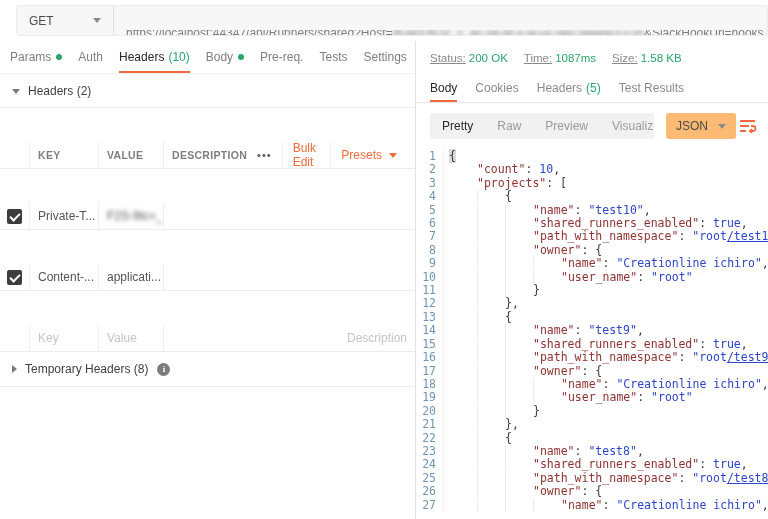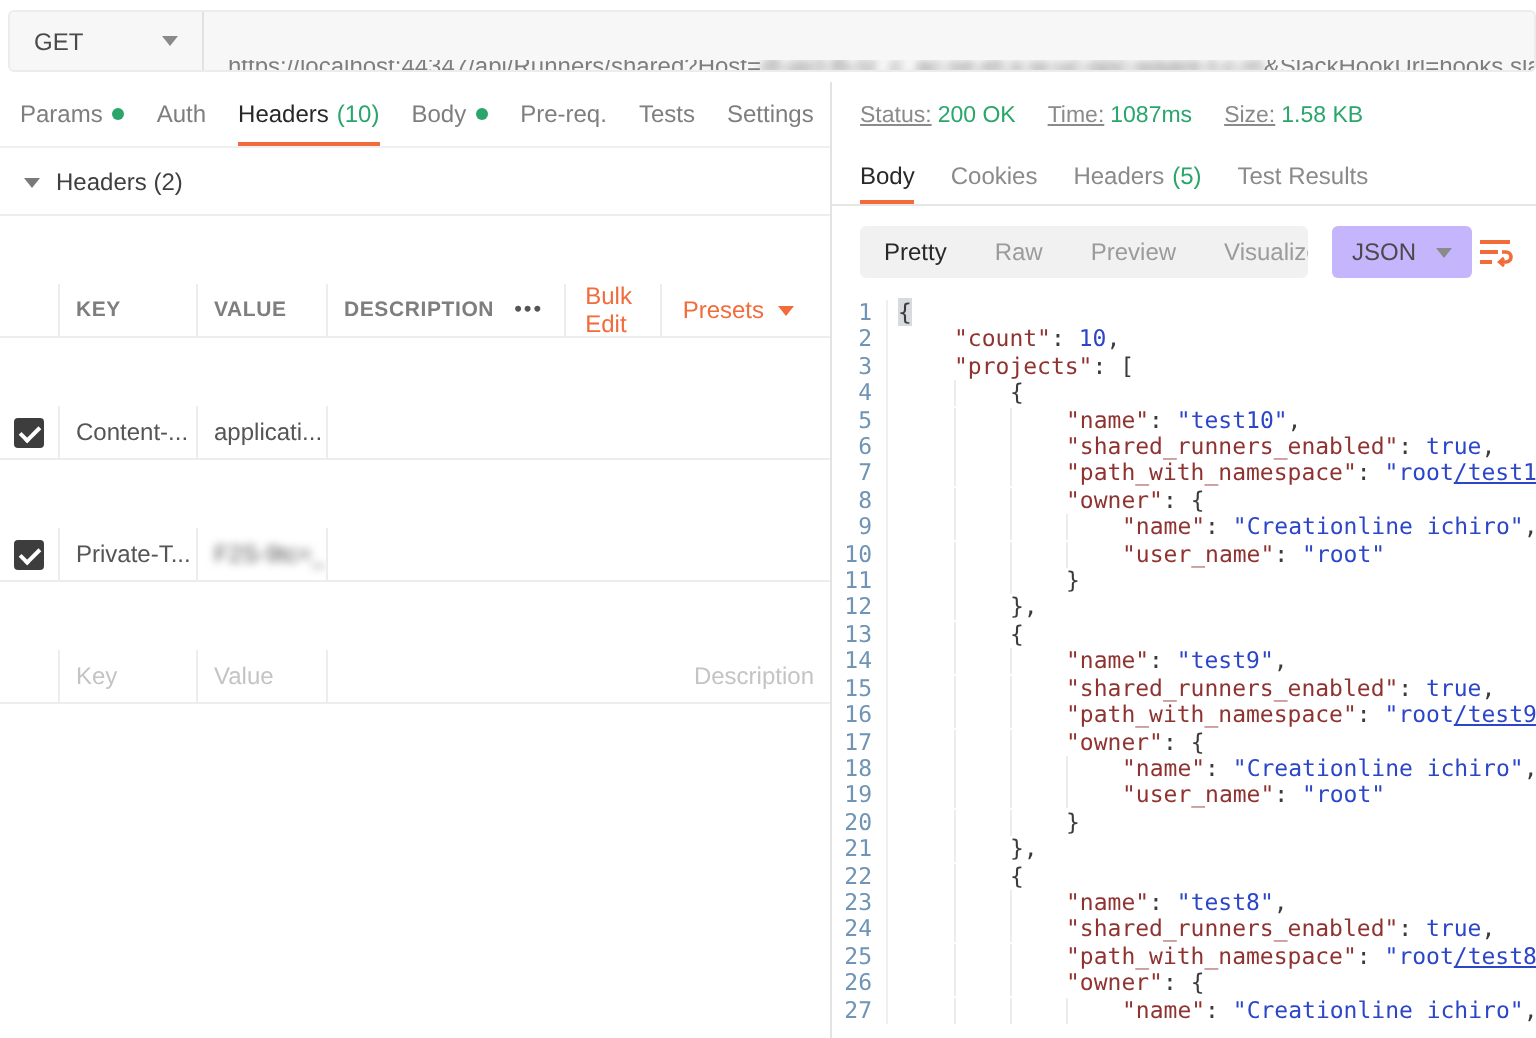--- a/index.html
+++ b/index.html
@@ -5,21 +5,21 @@
   * { margin:0; padding:0; box-sizing:border-box; }
   html,body { width:768px; height:519px; }
   body {
     font-family:"Liberation Sans", sans-serif;
     background:#ffffff; color:#282828; overflow:hidden; position:relative;
     font-size:12px;
   }
 
   
   .url-bar {
-    position:absolute; left:4px; top:5px; right:0; height:31px;
+    position:absolute; left:16px; top:5px; right:0; height:31px;
     display:flex; align-items:stretch; background:#f7f7f7;
     border:1px solid #ececec; border-radius:3px; overflow:hidden;
   }
   .method {
     flex:0 0 97px; display:flex; align-items:center; justify-content:space-between;
     padding:0 12px; border-right:1px solid #e2e2e2; color:#4a4a4a; cursor:pointer;
   }
   .url-text {
     display:flex; align-items:center; padding-left:12px; color:#7e7e7e;
     white-space:nowrap; overflow:hidden; flex:1;margin-top:24px;
@@ -83,21 +83,21 @@
 
   .resp-tabs { display:flex; align-items:stretch; height:30px; padding:0 14px; border-bottom:1px solid #e6e6e6; color:#8a8a8a; flex:0 0 auto; }
   .resp-tab { display:flex; align-items:center; margin-right:18px; position:relative; cursor:pointer; }
   .resp-tab.active { color:#282828; }
   .resp-tab.active::after { content:""; position:absolute; left:0; right:0; bottom:0; height:2px; background:#f26b3b; }
 
   .resp-controls { display:flex; align-items:center; padding:10px 8px 8px 14px; flex:0 0 auto; }
   .seg { display:flex; background:#f1f1f1; border-radius:3px; overflow:hidden; }
   .seg-item { padding:6px 12px; color:#9b9b9b; cursor:pointer; display:flex; align-items:flex-start; }
   .seg-item.active { color:#282828; }
-  .fmt { margin-left:12px; background:#c4b5fd; border-radius:3px; padding:6px 10px; color:#4a4a4a; display:flex; align-items:center; cursor:pointer; }
+  .fmt { margin-left:12px; background:#fdba74; border-radius:3px; padding:6px 10px; color:#4a4a4a; display:flex; align-items:center; cursor:pointer; }
   .fmt .tri-down { margin:0 0 0 10px; border-top-color:#8a8a8a; }
   .method .tri-down { margin:0; border-top-color:#8a8a8a; }
   .presets-caret { border-top-color:#f26b3b; margin:0 0 0 7px; }
   .wrap-btn { margin-left:auto; cursor:pointer; display:flex; align-items:center; padding:2px; }
 
   
   .code-area {
     flex:1; overflow:hidden; padding-top:3px;
     font-family:"DejaVu Sans Mono", monospace; font-size:11.5px; line-height:13.4px;
   }
@@ -182,55 +182,60 @@
             </div>
           </div>
         </div>
       </div>
 
       <div class="t-row">
         <div class="c-check">
             <span class="checkbox"></span>
           </div>
         <div class="c-key">
-            <span class="cell-text">Content-...</span>
+            <span class="cell-text">Private-T...</span>
           </div>
         <div class="c-val">
-            <span class="cell-text">applicati...</span>
+            <span class="cell-text blurred">F2S-9tc=_</span>
           </div>
         <div class="c-desc"></div>
       </div>
 
       <div class="t-row">
         <div class="c-check">
             <span class="checkbox"></span>
           </div>
         <div class="c-key">
-            <span class="cell-text">Private-T...</span>
+            <span class="cell-text">Content-...</span>
           </div>
         <div class="c-val">
-            <span class="cell-text blurred">F2S-9tc=_</span>
+            <span class="cell-text">applicati...</span>
           </div>
         <div class="c-desc"></div>
       </div>
 
       <div class="t-row">
         <div class="c-check"></div>
         <div class="c-key">
             <span class="placeholder">Key</span>
           </div>
         <div class="c-val">
             <span class="placeholder">Value</span>
           </div>
         <div class="c-desc">
             <span class="placeholder">Description</span>
           </div>
       </div>
     </div>
 
+    <div class="temp-row">
+      <span class="tri-right"></span>
+      <span>Temporary Headers</span>&nbsp;<span>(8)</span>
+      <span class="info-icon"></span>
+    </div>
   </div>
 
   <div class="right-pane">
 
     <div class="resp-meta">
       <span class="meta-item">
         <span class="meta-label">Status:</span><span class="meta-value">200 OK</span>
       </span>
       <span class="meta-item">
         <span class="meta-label">Time:</span><span class="meta-value">1087ms</span>

